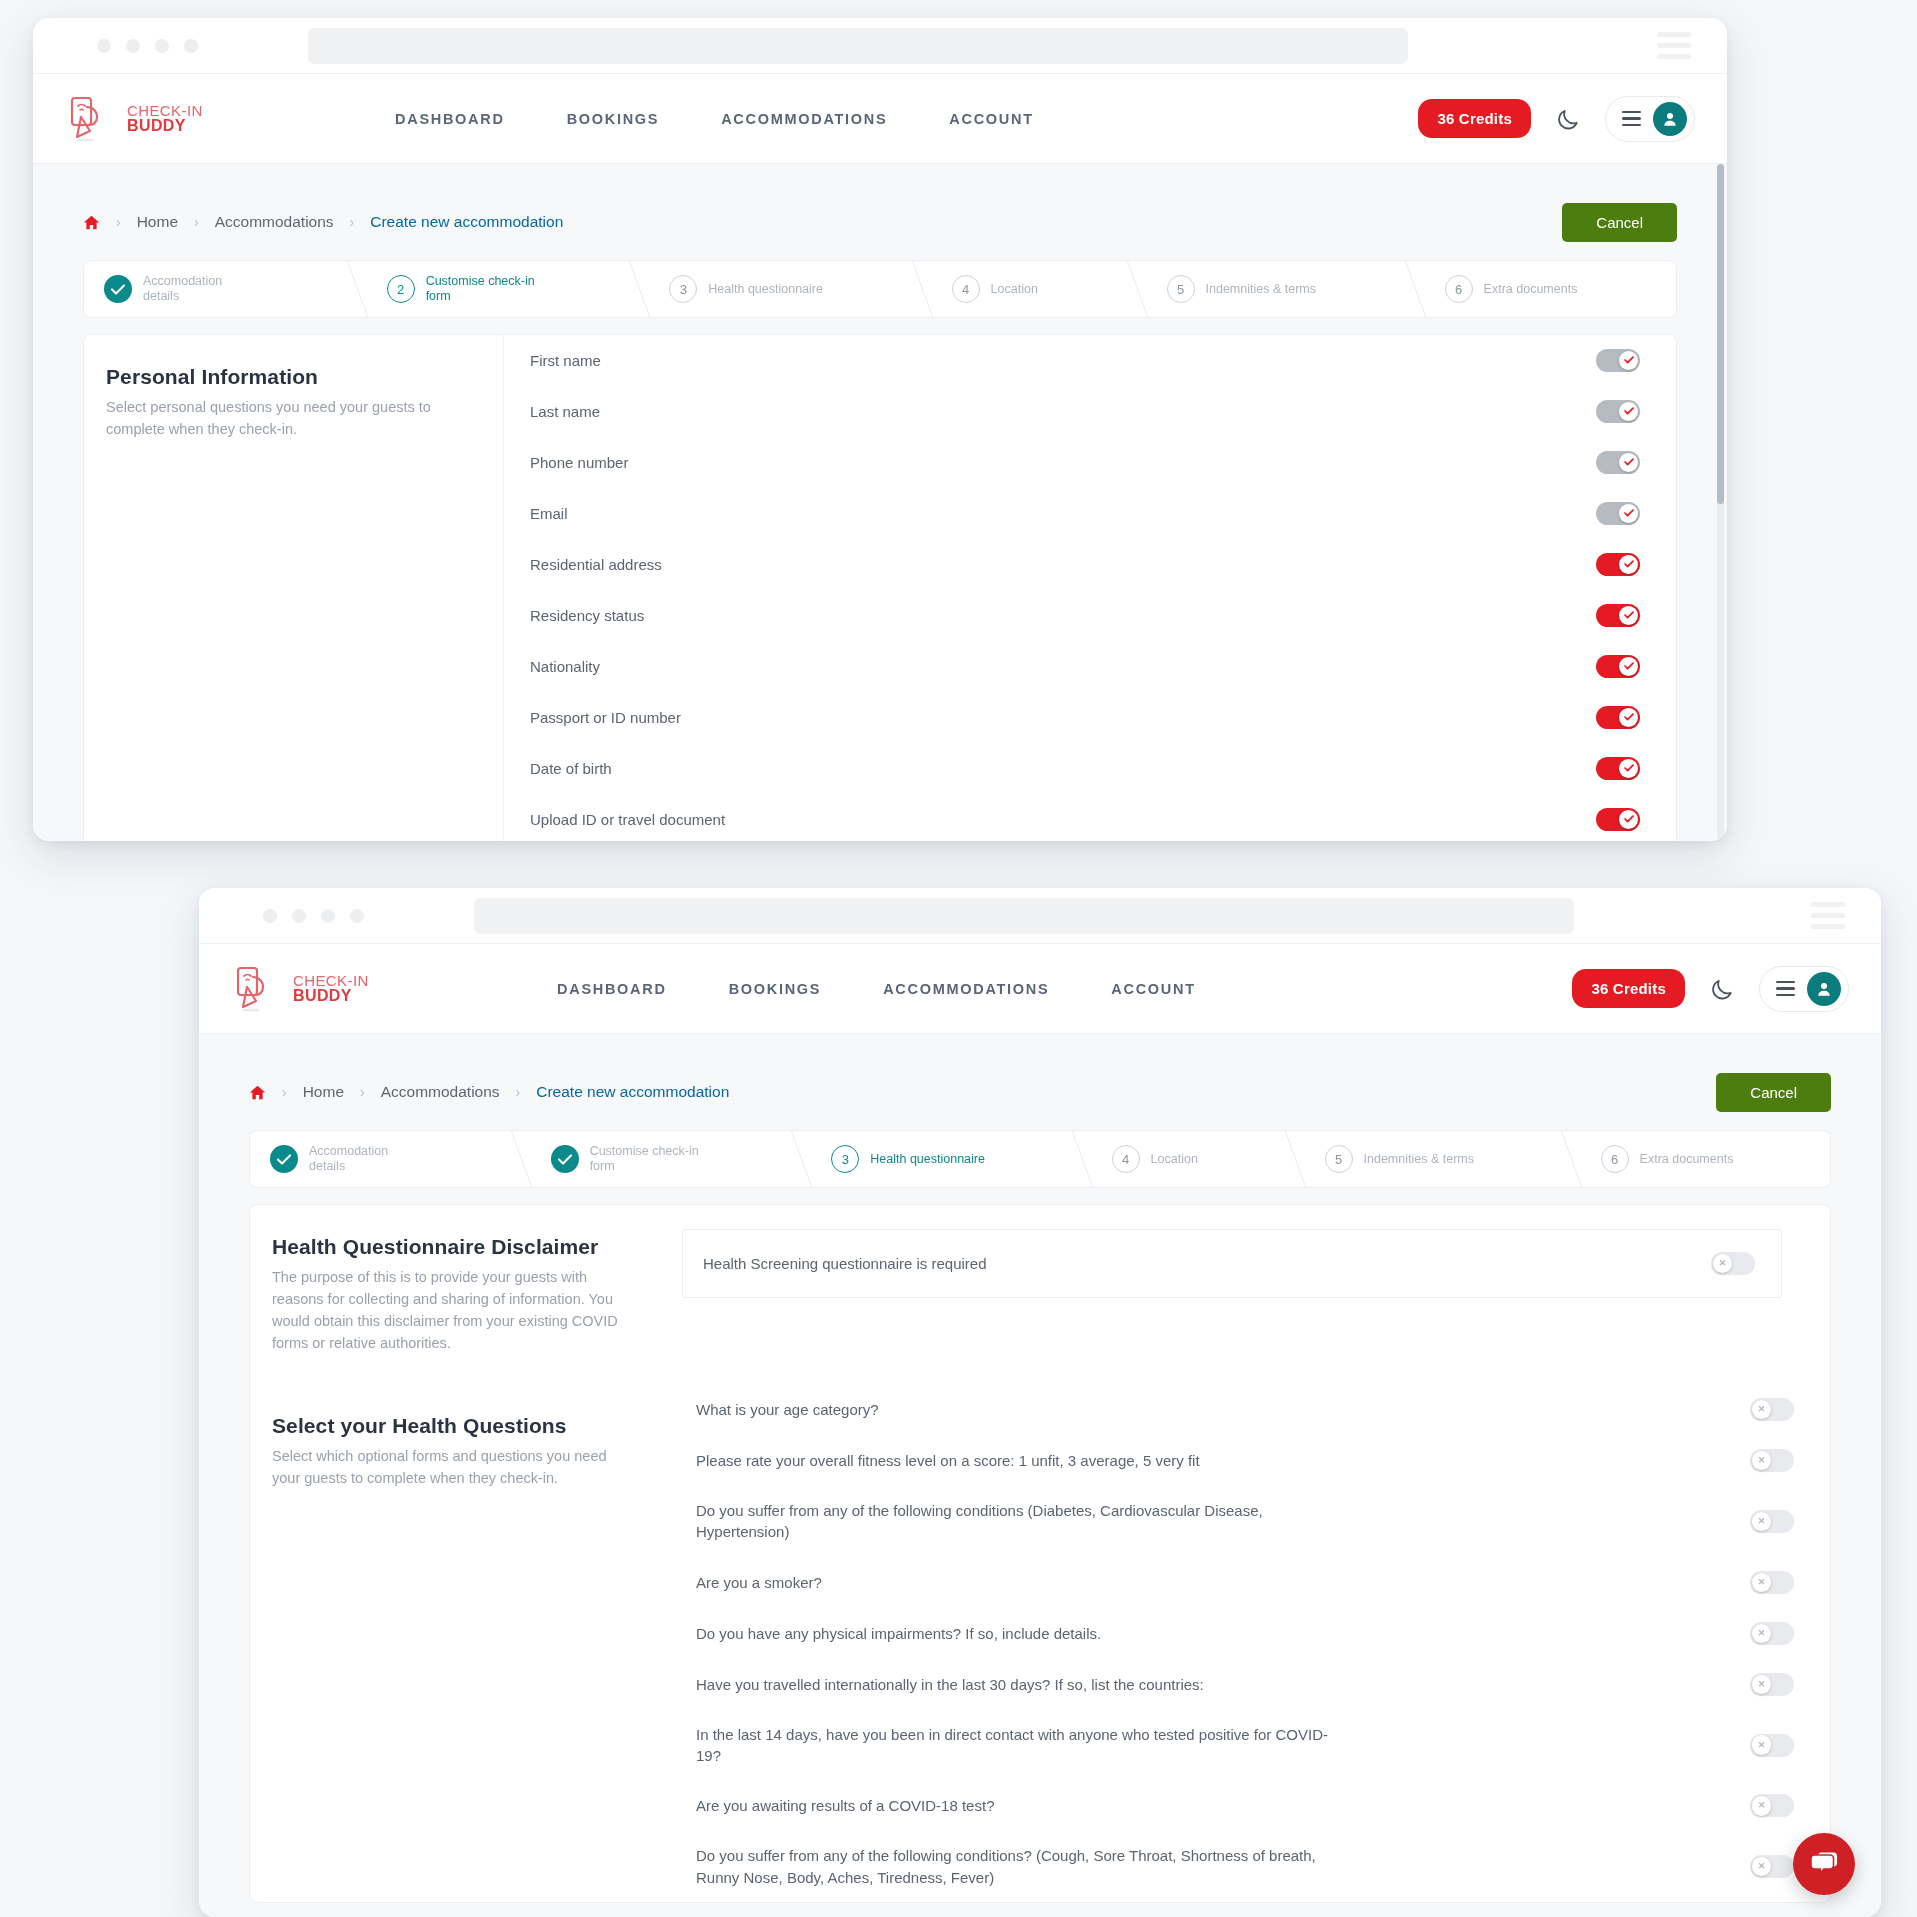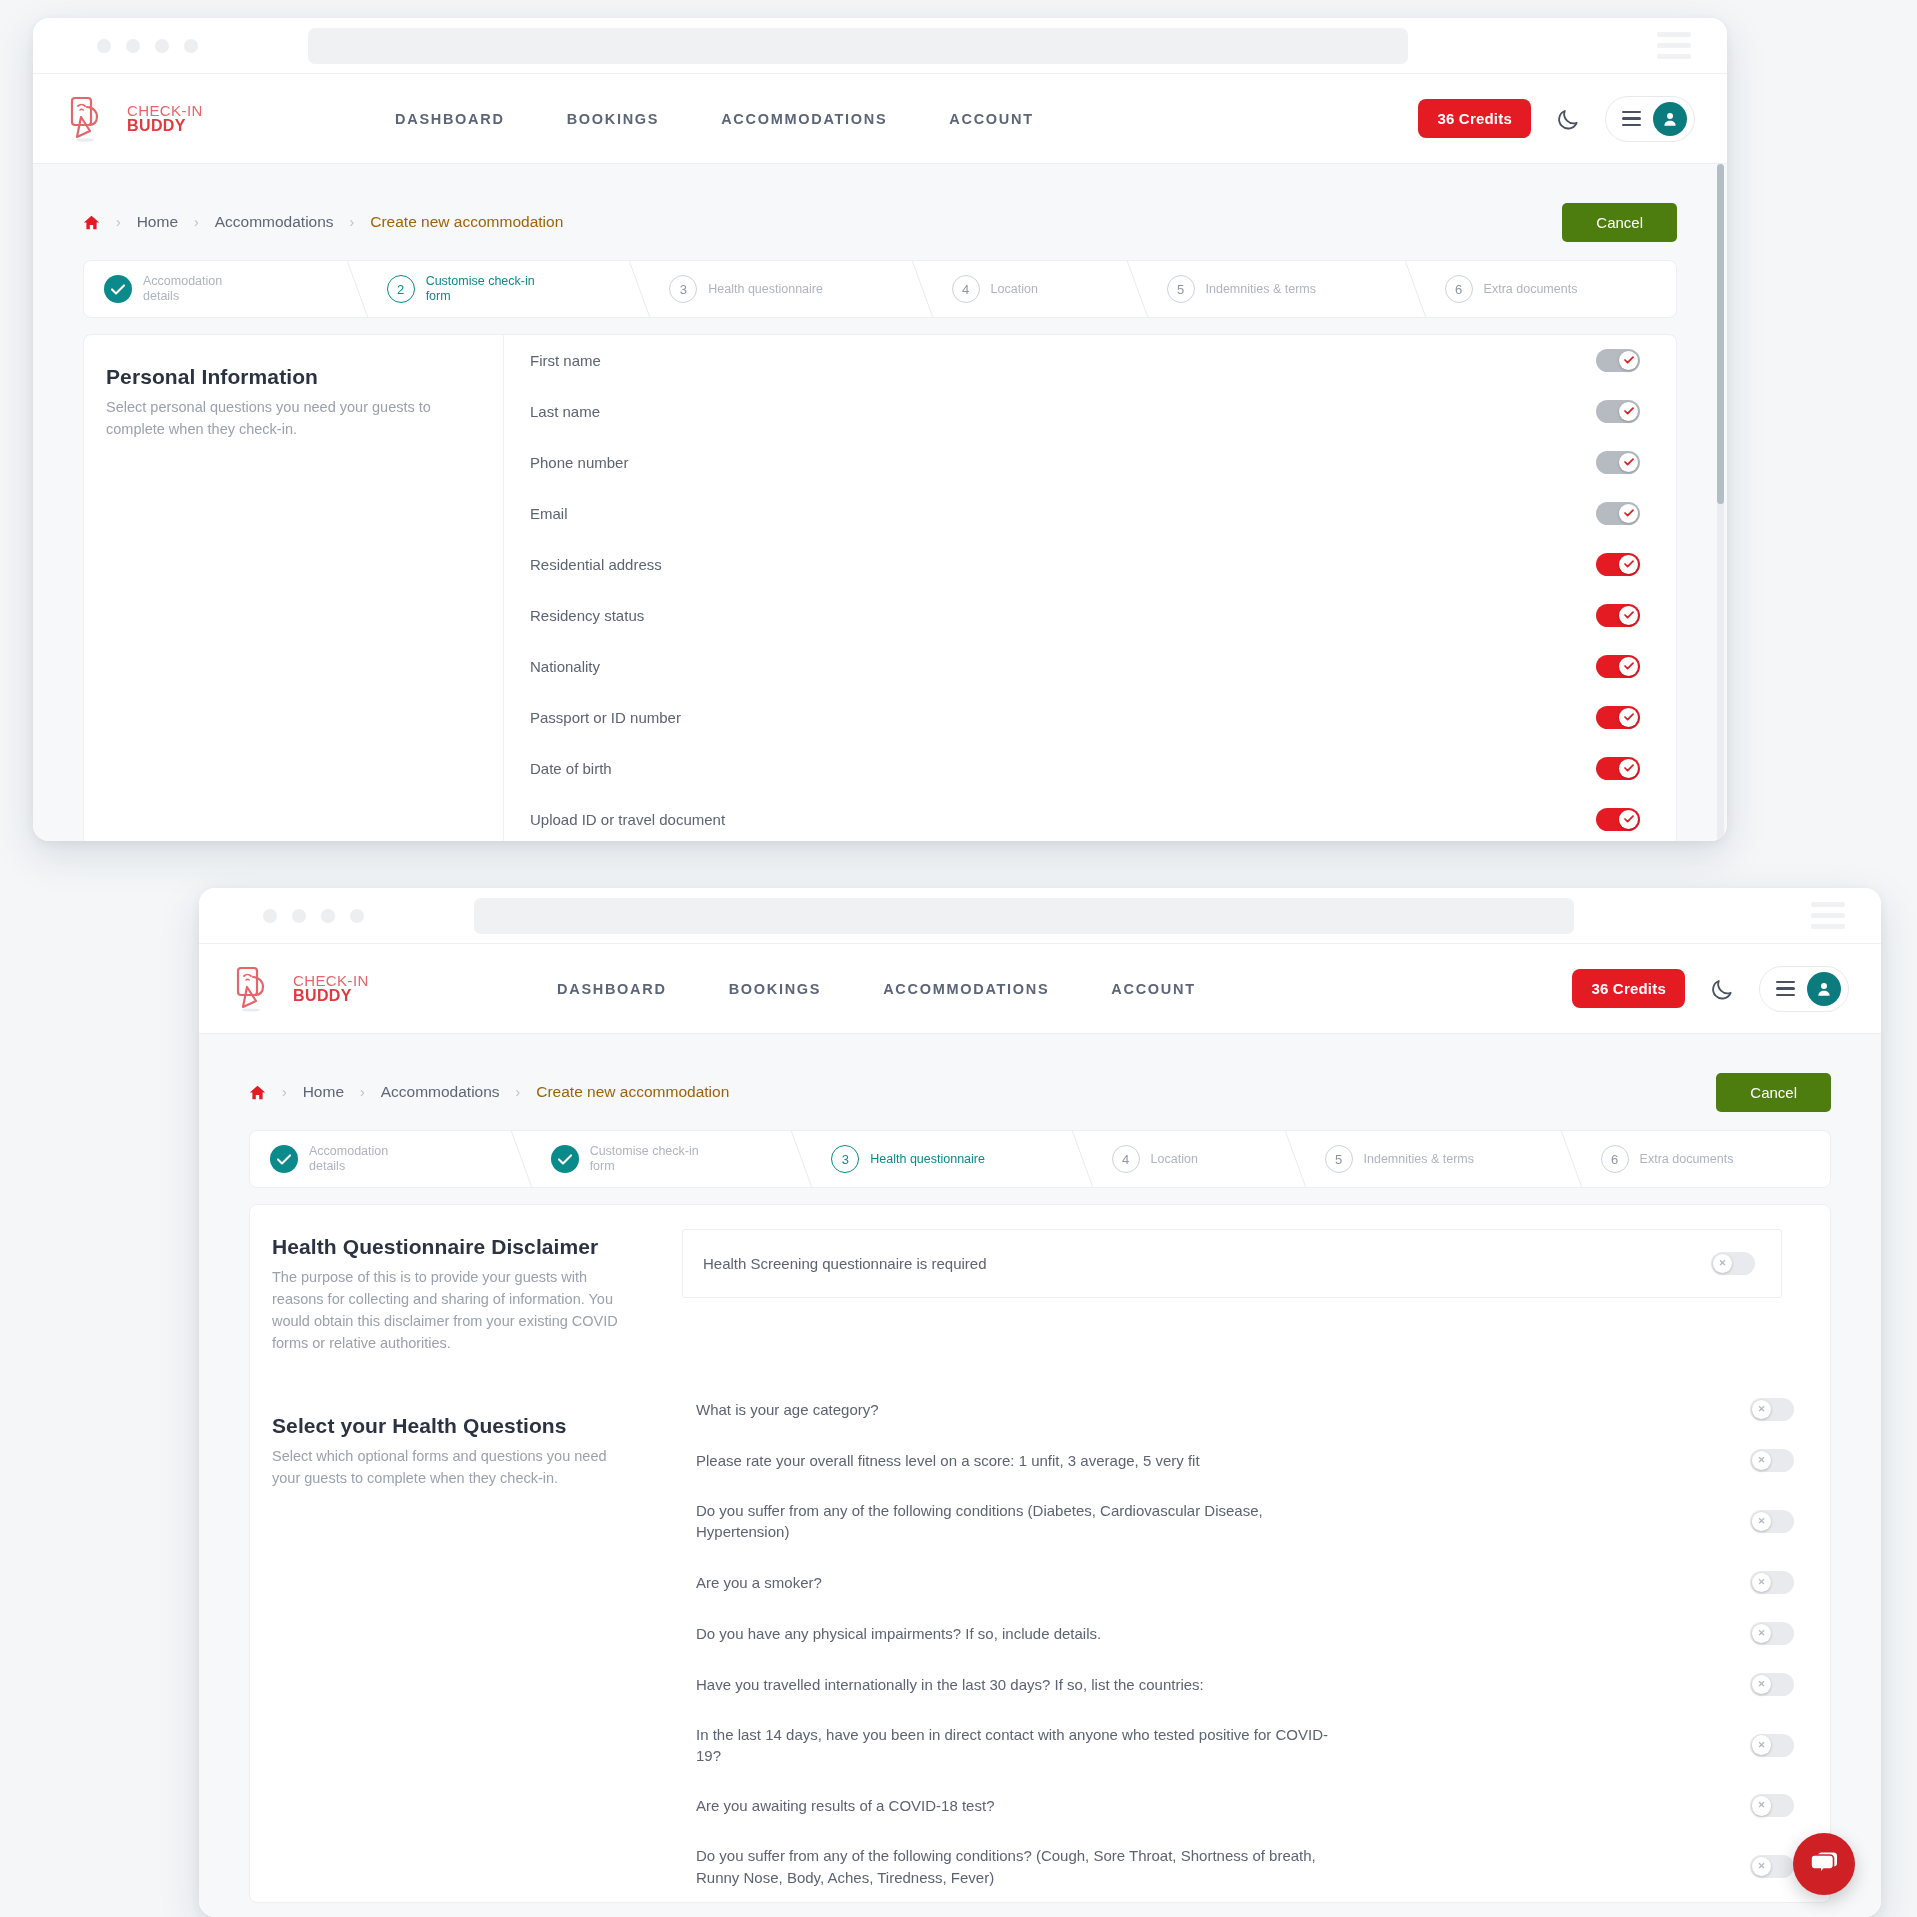--- a/index.html
+++ b/index.html
@@ -53,21 +53,21 @@
   .brand-text .l2 { font-size: 16px; letter-spacing: .4px; color: #e03a3f; font-weight: 700; }
 
   .navlinks { display: flex; align-items: center; gap: 62px; margin: 0 auto; }
   .navlink {
     font-size: 14.5px; font-weight: 700; letter-spacing: 1.7px;
     color: #5c6578; text-decoration: none; cursor: pointer;
   }
   .navright { display: flex; align-items: center; gap: 24px; margin-left: auto; }
   .credits {
     background: #e51b23; color: #fff; font-size: 15px; font-weight: 700;
-    padding: 11px 19px; border-radius: 8px; border: none; cursor: pointer;
+    padding: 11px 19px; border-radius: 14px; border: none; cursor: pointer;
     letter-spacing: .2px;
   }
   .moon { width: 26px; height: 26px; cursor: pointer; }
   .userpill {
     display: flex; align-items: center; gap: 12px;
     border: 1px solid #e7e9ec; border-radius: 26px;
     padding: 5px 7px 5px 16px; background: #fff; cursor: pointer;
   }
   .userpill .lines { display: flex; flex-direction: column; gap: 4px; }
   .userpill .lines i { display: block; width: 19px; height: 2.4px; background: #4a5260; border-radius: 2px; }
@@ -78,21 +78,21 @@
 
   
   .pagebody { background: #f7f8fa; padding: 30px 50px 0 50px; height: calc(100% - 146px); position: relative; }
   #window-back .pagebody { padding-left: 50px; }
 
   .crumbrow { display: flex; align-items: center; height: 56px; }
   .crumbs { display: flex; align-items: center; gap: 16px; }
   .home-ico { width: 17px; height: 17px; }
   .chev { color: #b9bfc9; font-size: 14px; }
   .crumb { font-size: 15.5px; color: #5e6676; cursor: pointer; }
-  .crumb.current { color: #a16207; }
+  .crumb.current { color: #0369a1; }
   .cancel-btn {
     margin-left: auto; background: #4d7c0f; color: #fff; border: none;
     font-size: 15px; padding: 11px 34px; border-radius: 5px; cursor: pointer;
   }
 
   
   .stepper {
     display: flex; background: #fff; border-radius: 8px;
     border: 1px solid #eceef1; height: 58px; overflow: hidden;
     margin-top: 10px;

